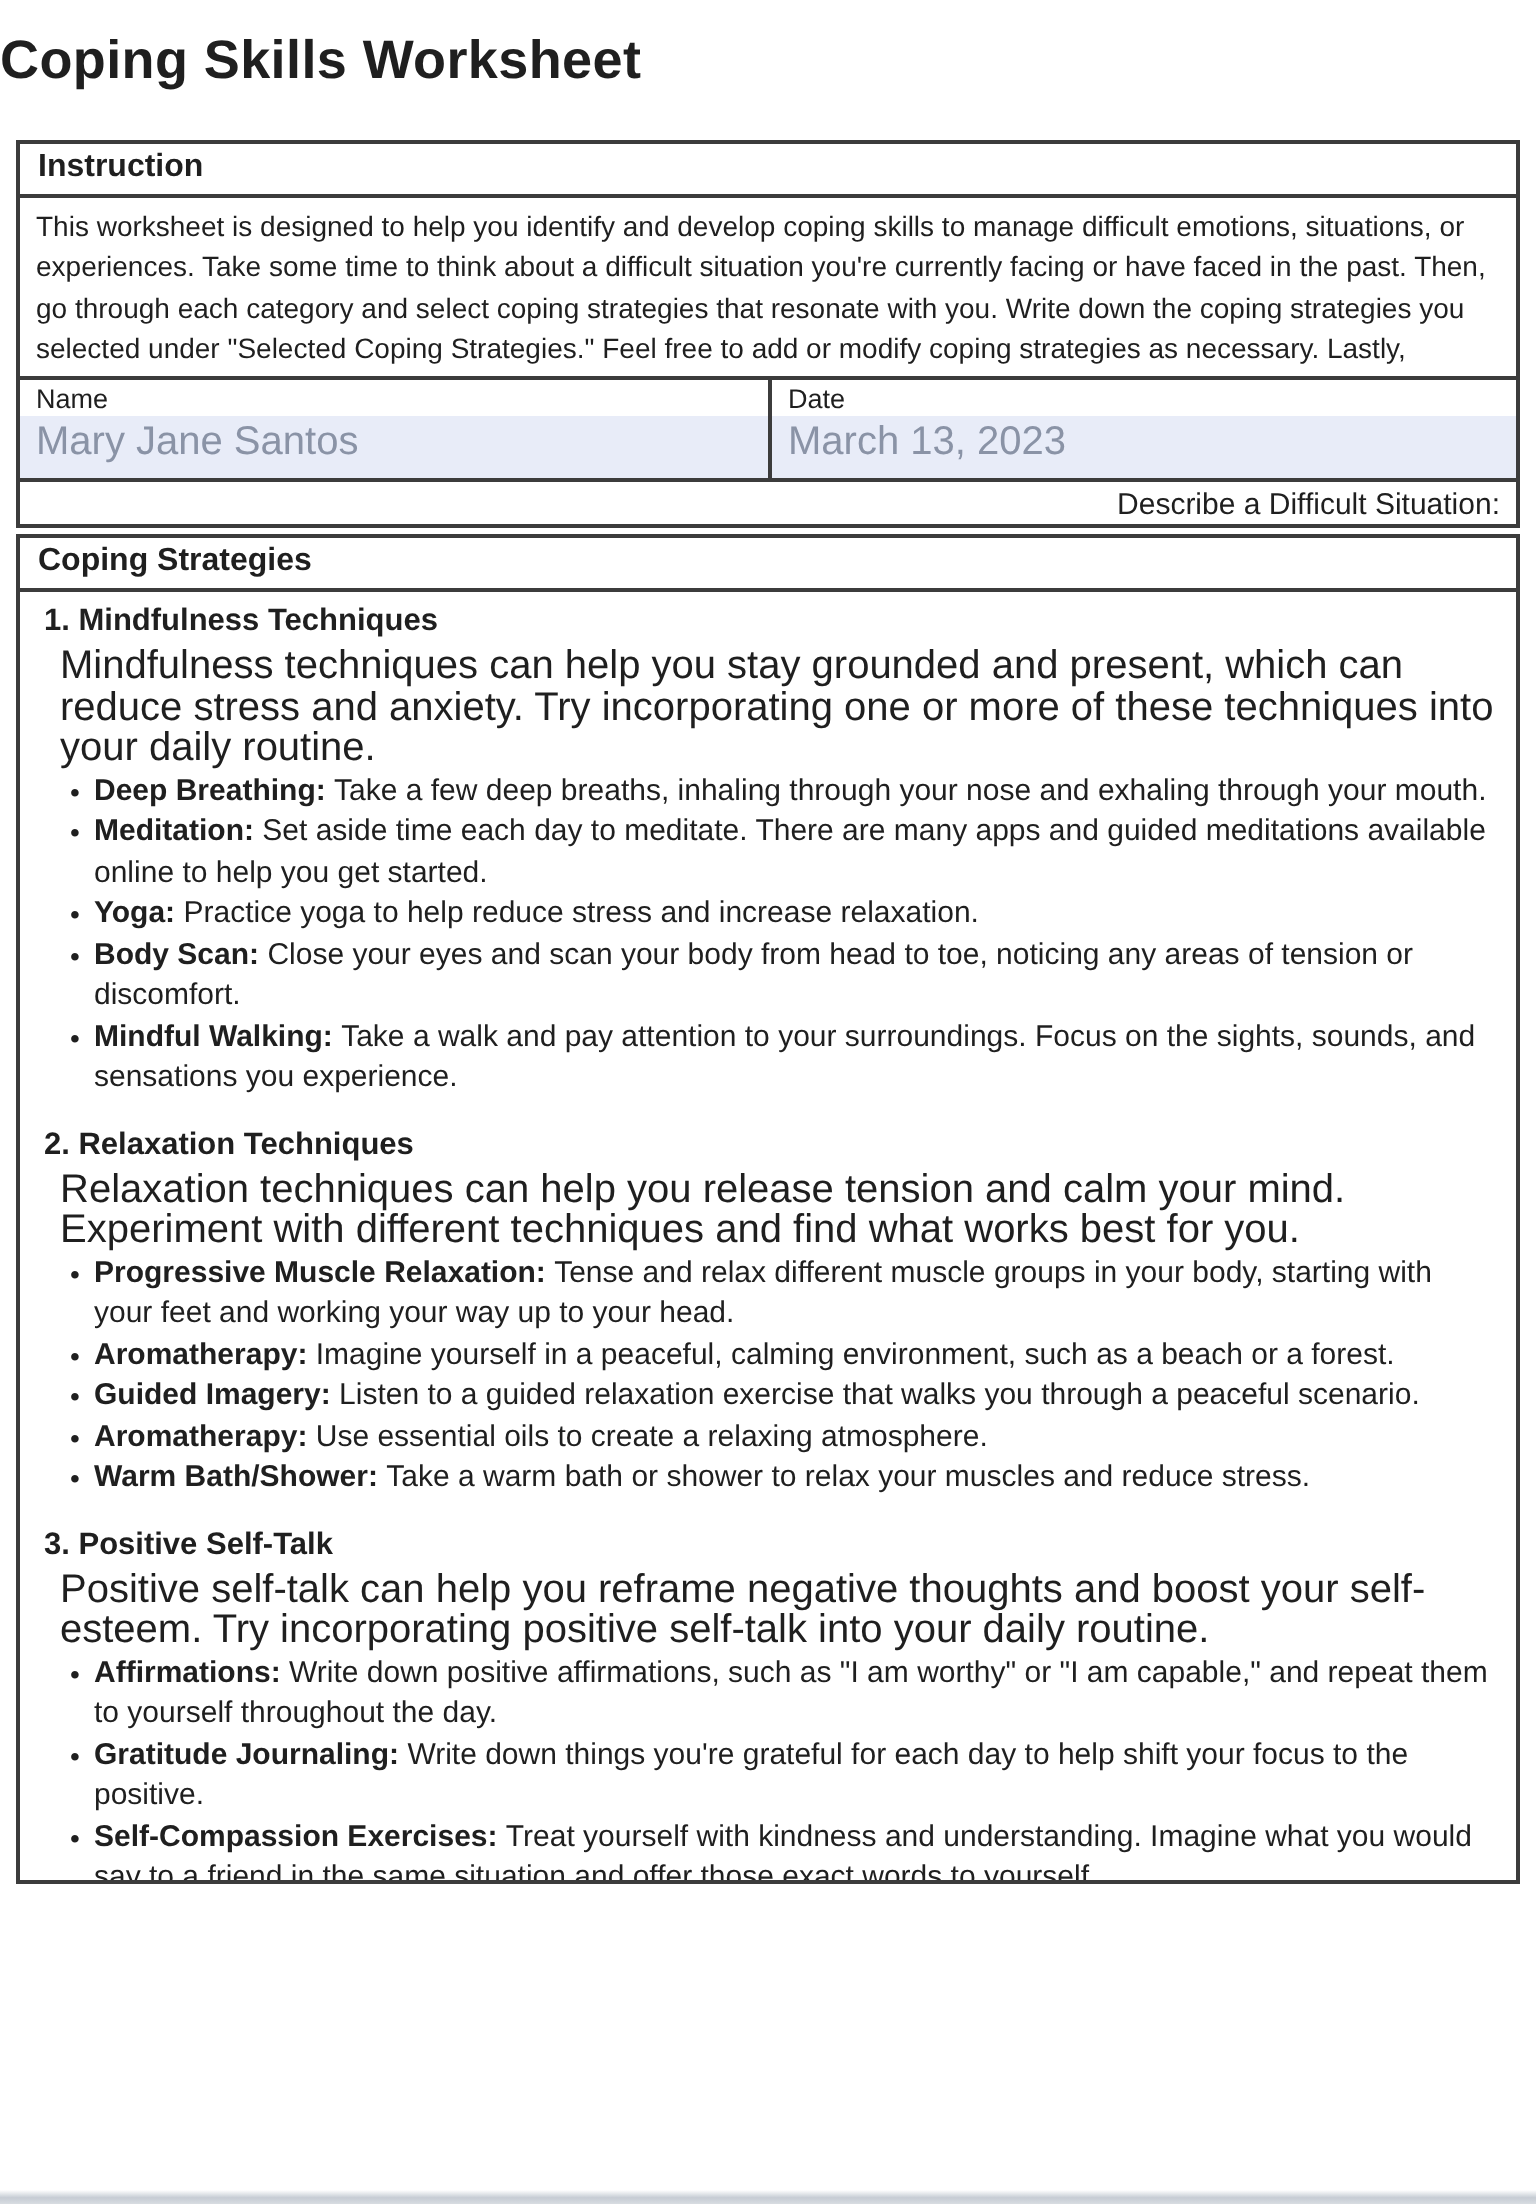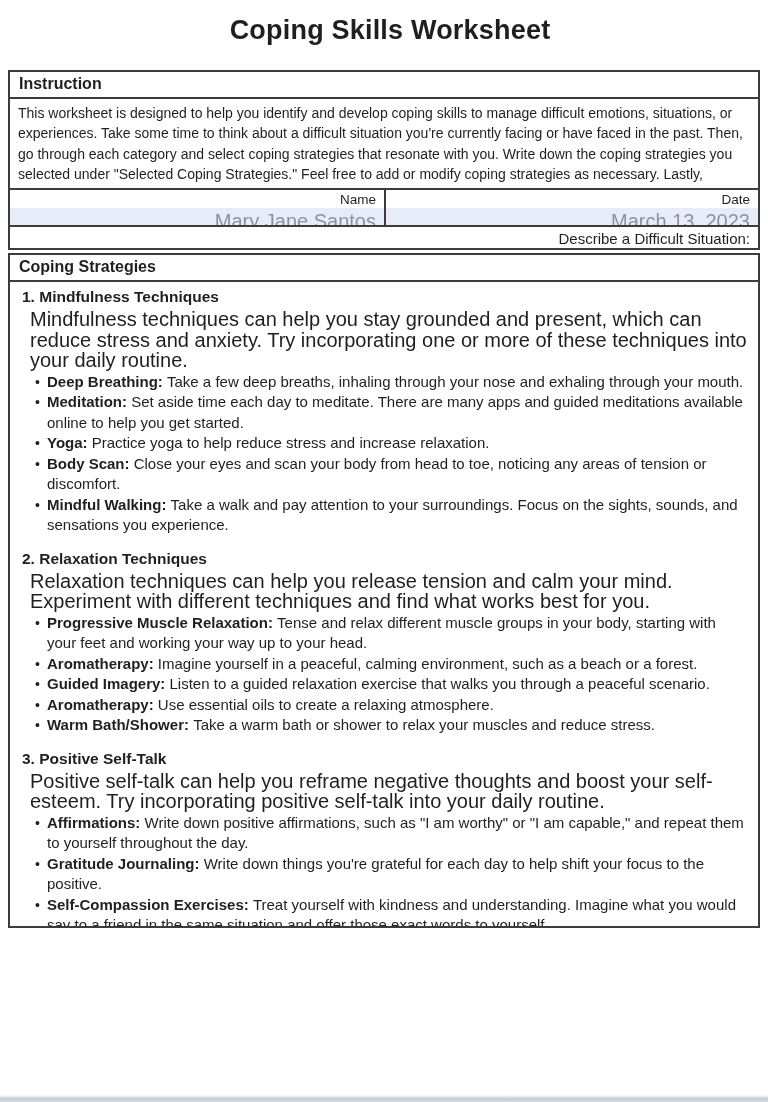--- a/index.html
+++ b/index.html
@@ -13,26 +13,25 @@
   html,body{width:768px;}
   body{
     height:1102px;
     background:#ffffff;
     font-family:"Liberation Sans","DejaVu Sans",sans-serif;
     color:var(--body-text);
     position:relative;
     overflow:hidden;
   }
   .page-title{
-    text-align:center;
+    text-align:left;
     font-size:27px;
     font-weight:bold;
     padding-top:15px;
     letter-spacing:0.2px;
-    padding-left:12px;
   }
   .box{
     margin:0 8px;
     border:2px solid var(--border);
     background:#fff;
   }
   .box-a{margin-top:24px;}
   .row-header{
     font-weight:bold;
     font-size:16px;
@@ -43,35 +42,34 @@
     font-size:14px;
     line-height:20.4px;
     padding:4px 9px 4px 8px;
     border-bottom:2px solid var(--border);
     height:91px;
     overflow:hidden;
   }
   .field-row{
     display:flex;
     border-bottom:2px solid var(--border);
-    text-align:right;
   }
   .field-cell{width:50%;}
   .field-cell + .field-cell{border-left:2px solid var(--border);}
   .field-label{
     font-size:13.5px;
     padding:2px 8px 1px 8px;
   }
   .field-value{
     background:var(--field-bg);
     color:var(--field-text);
     font-size:20px;
     line-height:24px;
     padding:1px 8px 2px 8px;
-    height:17px;
+    height:31px;
     overflow:hidden;
     cursor:text;
   }
   .situation-label{
     font-size:15px;
     padding:3px 8px 1px 8px;
     text-align:right;
   }
   .situation-value{
     background:var(--field-bg);

